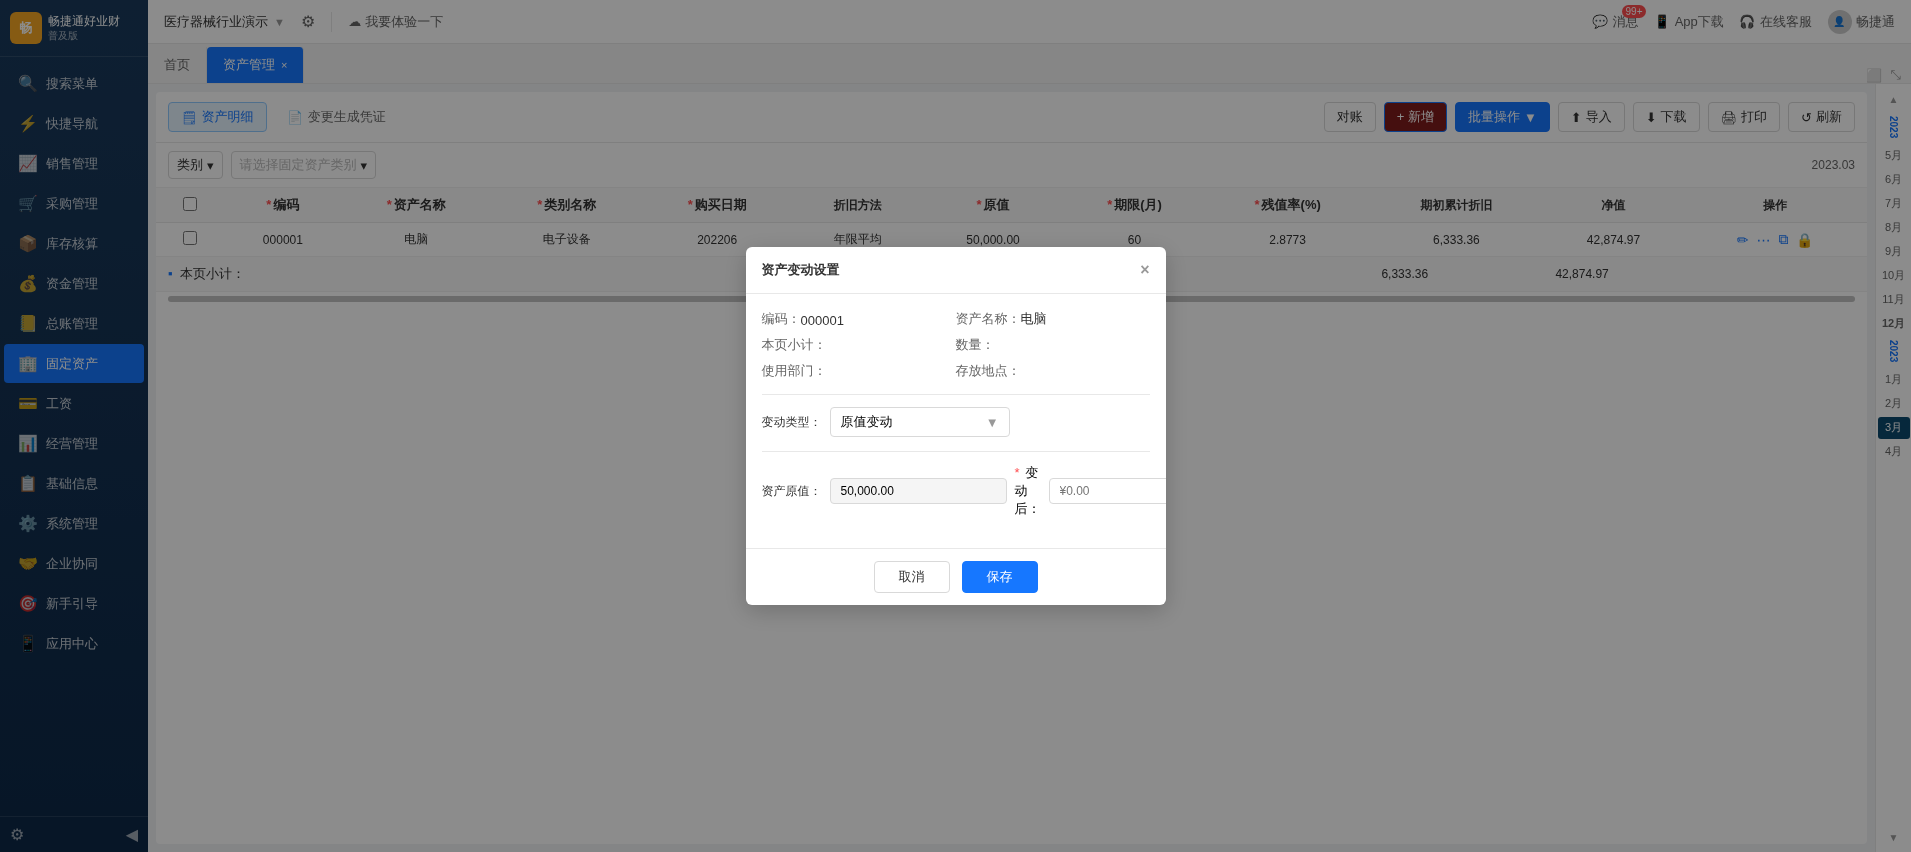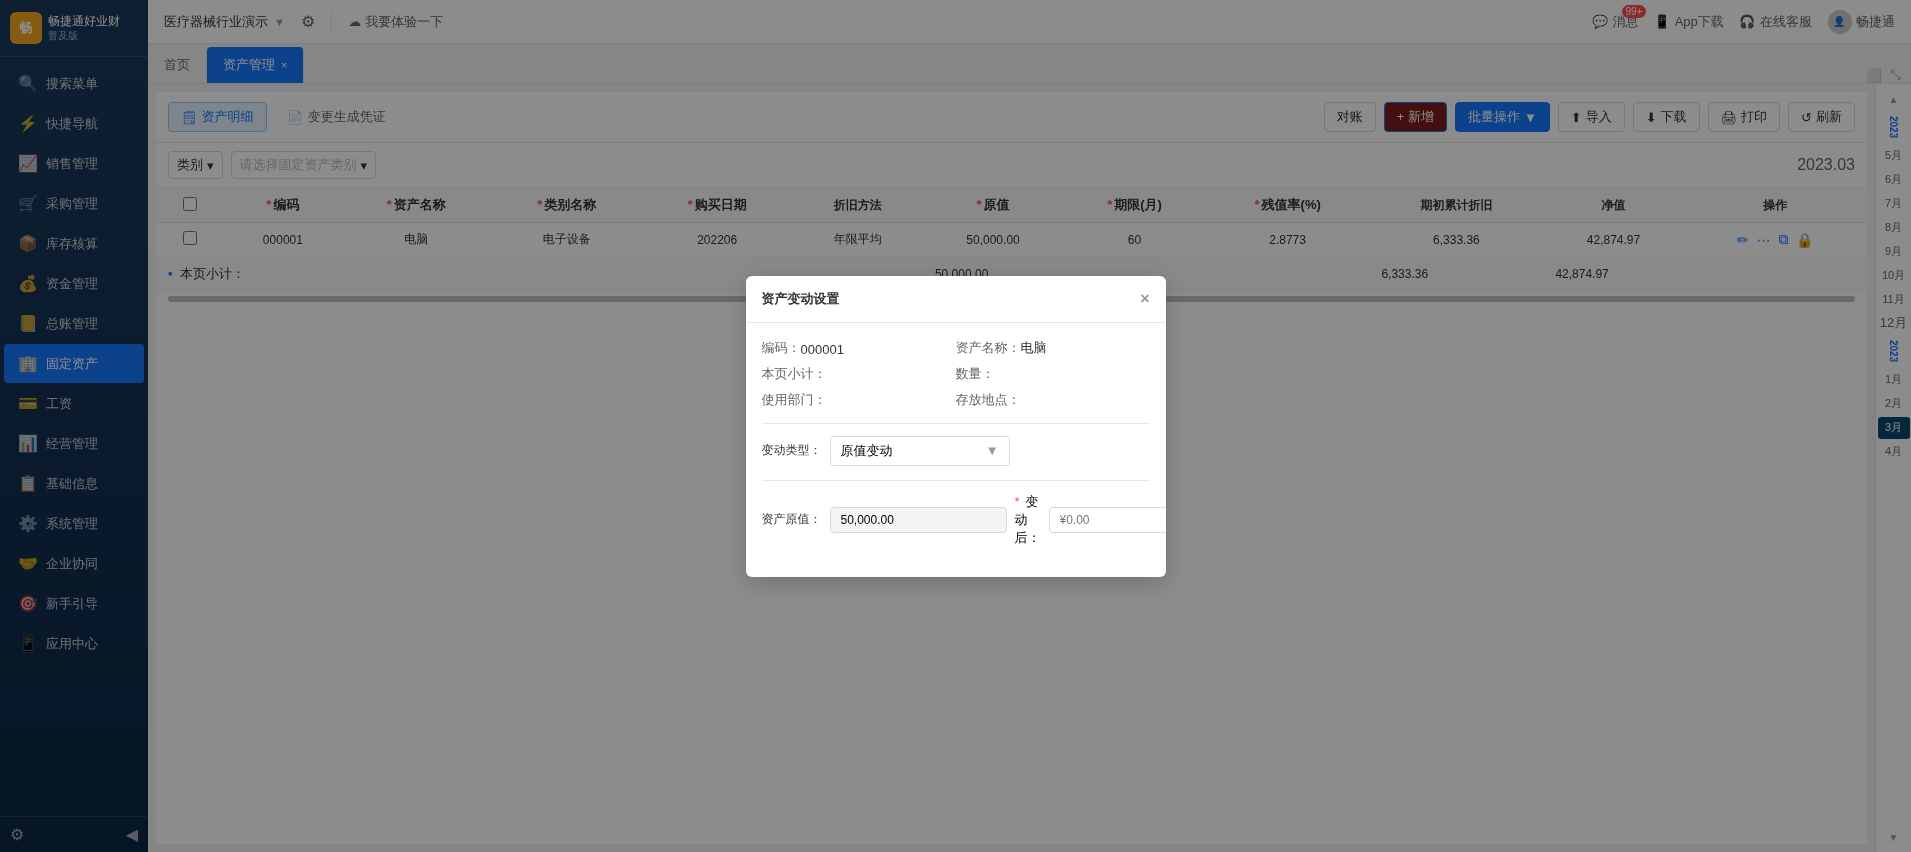--- a/index.html
+++ b/index.html
@@ -187,21 +187,21 @@
       border: 1px solid #d9d9d9;
       border-radius: 4px;
       padding: 4px 8px;
       font-size: 12px;
       display: flex; align-items: center; gap: 4px;
       cursor: pointer;
       color: #333;
     }
     .date-display {
       margin-left: auto;
-      font-size: 16px;
+      font-size: 12px;
       color: #666;
     }
 
     
     .asset-table {
       flex: 1;
       overflow: auto;
     }
     table { width: 100%; border-collapse: collapse; }
     th {
@@ -610,21 +610,21 @@
       <div class="timeline-year-container">
         <span style="font-size:10px;color:#1677ff;writing-mode:vertical-rl;font-weight:bold;">2023</span>
       </div>
       <div class="timeline-item" style="font-size:11px;color:#666;">5月</div>
       <div class="timeline-item" style="font-size:11px;color:#666;">6月</div>
       <div class="timeline-item" style="font-size:11px;color:#666;">7月</div>
       <div class="timeline-item" style="font-size:11px;color:#666;">8月</div>
       <div class="timeline-item" style="font-size:11px;color:#666;">9月</div>
       <div class="timeline-item" style="font-size:11px;color:#666;">10月</div>
       <div class="timeline-item" style="font-size:11px;color:#666;">11月</div>
-      <div class="timeline-item" style="font-size:13px;color:#666;">12月</div>
+      <div class="timeline-item" style="font-size:11px;color:#666;font-weight:bold;">12月</div>
       <div class="timeline-year-container">
         <span style="font-size:10px;color:#1677ff;writing-mode:vertical-rl;font-weight:bold;">2023</span>
       </div>
       <div class="timeline-item" style="font-size:11px;color:#666;">1月</div>
       <div class="timeline-item" style="font-size:11px;color:#666;">2月</div>
       <div class="timeline-item current" style="font-size:11px;">3月</div>
       <div class="timeline-item" style="font-size:11px;color:#666;">4月</div>
       <div class="timeline-item" style="font-size:10px;color:#999;margin-top:auto;">▼</div>
     </div>
   </div>
@@ -677,14 +677,18 @@
 
       <div class="modal-divider"></div>
 
       <div class="modal-form-row">
         <span class="modal-form-label">资产原值：</span>
         <input class="modal-input readonly" type="text" readonly="" value="50,000.00" style="">
         <span><span class="required-star">*</span> <span>变动后：</span></span>
         <input class="modal-input" type="text" placeholder="¥0.00" style="">
       </div>
     </div>
+    <div class="modal-footer">
+      <button class="btn-cancel">取消</button>
+      <button class="btn-save">保存</button>
+    </div>
   </div>
 </div>
 
 </body></html>

